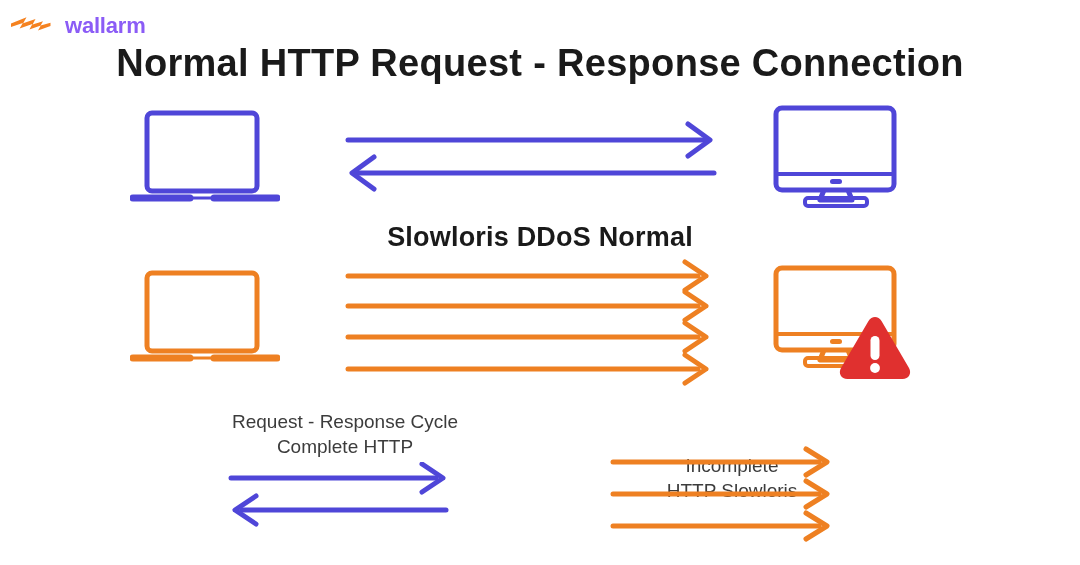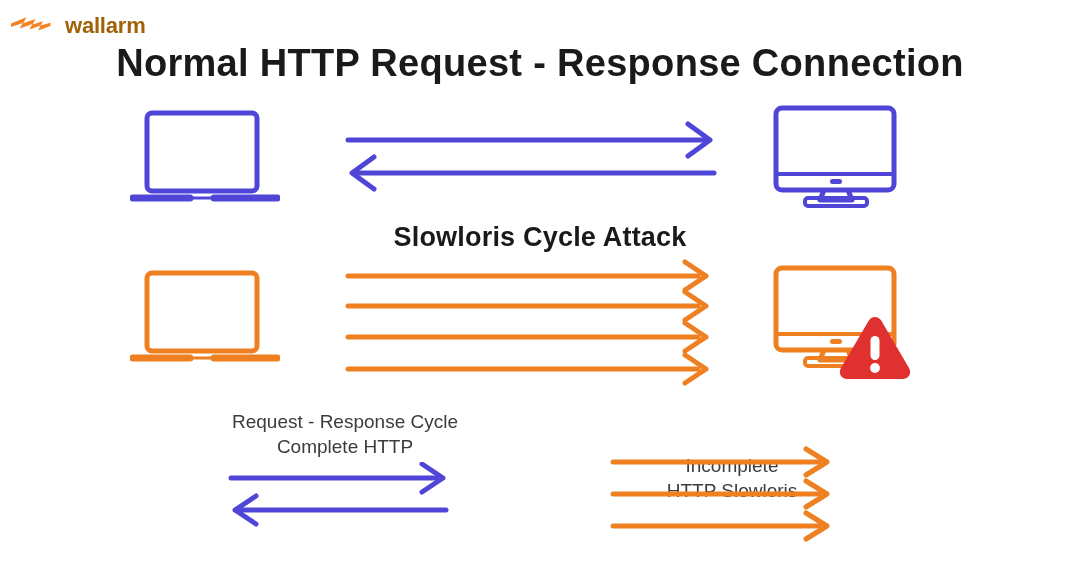--- a/index.html
+++ b/index.html
@@ -10,21 +10,21 @@
     font-family:"Liberation Sans", sans-serif;
     overflow:hidden;
     position:relative;
   }
   .stage{position:relative;width:1080px;height:565px;}
 
   
   .brand{position:absolute;left:10px;top:14px;display:flex;align-items:center;gap:9px;}
   .brand-mark{width:46px;height:24px;display:block;}
   .brand-name{
-    font-size:22px;font-weight:700;color:#a16207;letter-spacing:-0.2px;
+    font-size:22px;font-weight:700;color:#8b5cf6;letter-spacing:-0.2px;
     font-family:"Liberation Sans", sans-serif;line-height:1;
   }
 
   
   .heading{
     position:absolute;width:100%;text-align:center;
     font-weight:700;color:#1a1a1a;
     font-family:"Liberation Sans", sans-serif;
   }
   #title-normal{top:42px;left:0;font-size:38px;letter-spacing:0.3px;}
@@ -63,21 +63,21 @@
     <svg class="brand-mark" viewBox="0 0 46 24">
       <path d="M1 9.5 L16.5 3.2 L13.2 9.2 L25.5 5.0 L22.6 10.4 L33.0 7.2
                L30.6 11.4 L40.5 8.8 L40.5 12.0 L28.0 16.6 L30.8 11.6
                L19.4 15.4 L22.4 10.0 L9.6 14.6 L12.8 9.0 L1 13.0 Z" fill="#F58220"></path>
     </svg>
     <span class="brand-name">wallarm</span>
   </div>
 
   <div class="heading" id="title-normal">Normal HTTP Request - Response Connection</div>
 
-  <div class="heading" id="title-slowloris">Slowloris Cycle Attack</div>
+  <div class="heading" id="title-slowloris">Slowloris DDoS Normal</div>
 
   <div class="device" id="laptop-client-normal">
     <svg width="150" height="100" viewBox="0 0 150 100">
       <rect x="17" y="5" width="110" height="78" rx="5" ry="5" fill="none" stroke="#4F46D8" stroke-width="5"></rect>
       <path d="M3 90 H60 M84 90 H147" stroke="#4F46D8" stroke-width="7" stroke-linecap="round"></path>
       <path d="M60 90 H84" stroke="#4F46D8" stroke-width="3" stroke-linecap="round"></path>
     </svg>
   </div>
 
   <div class="arrows" id="arrows-normal">

